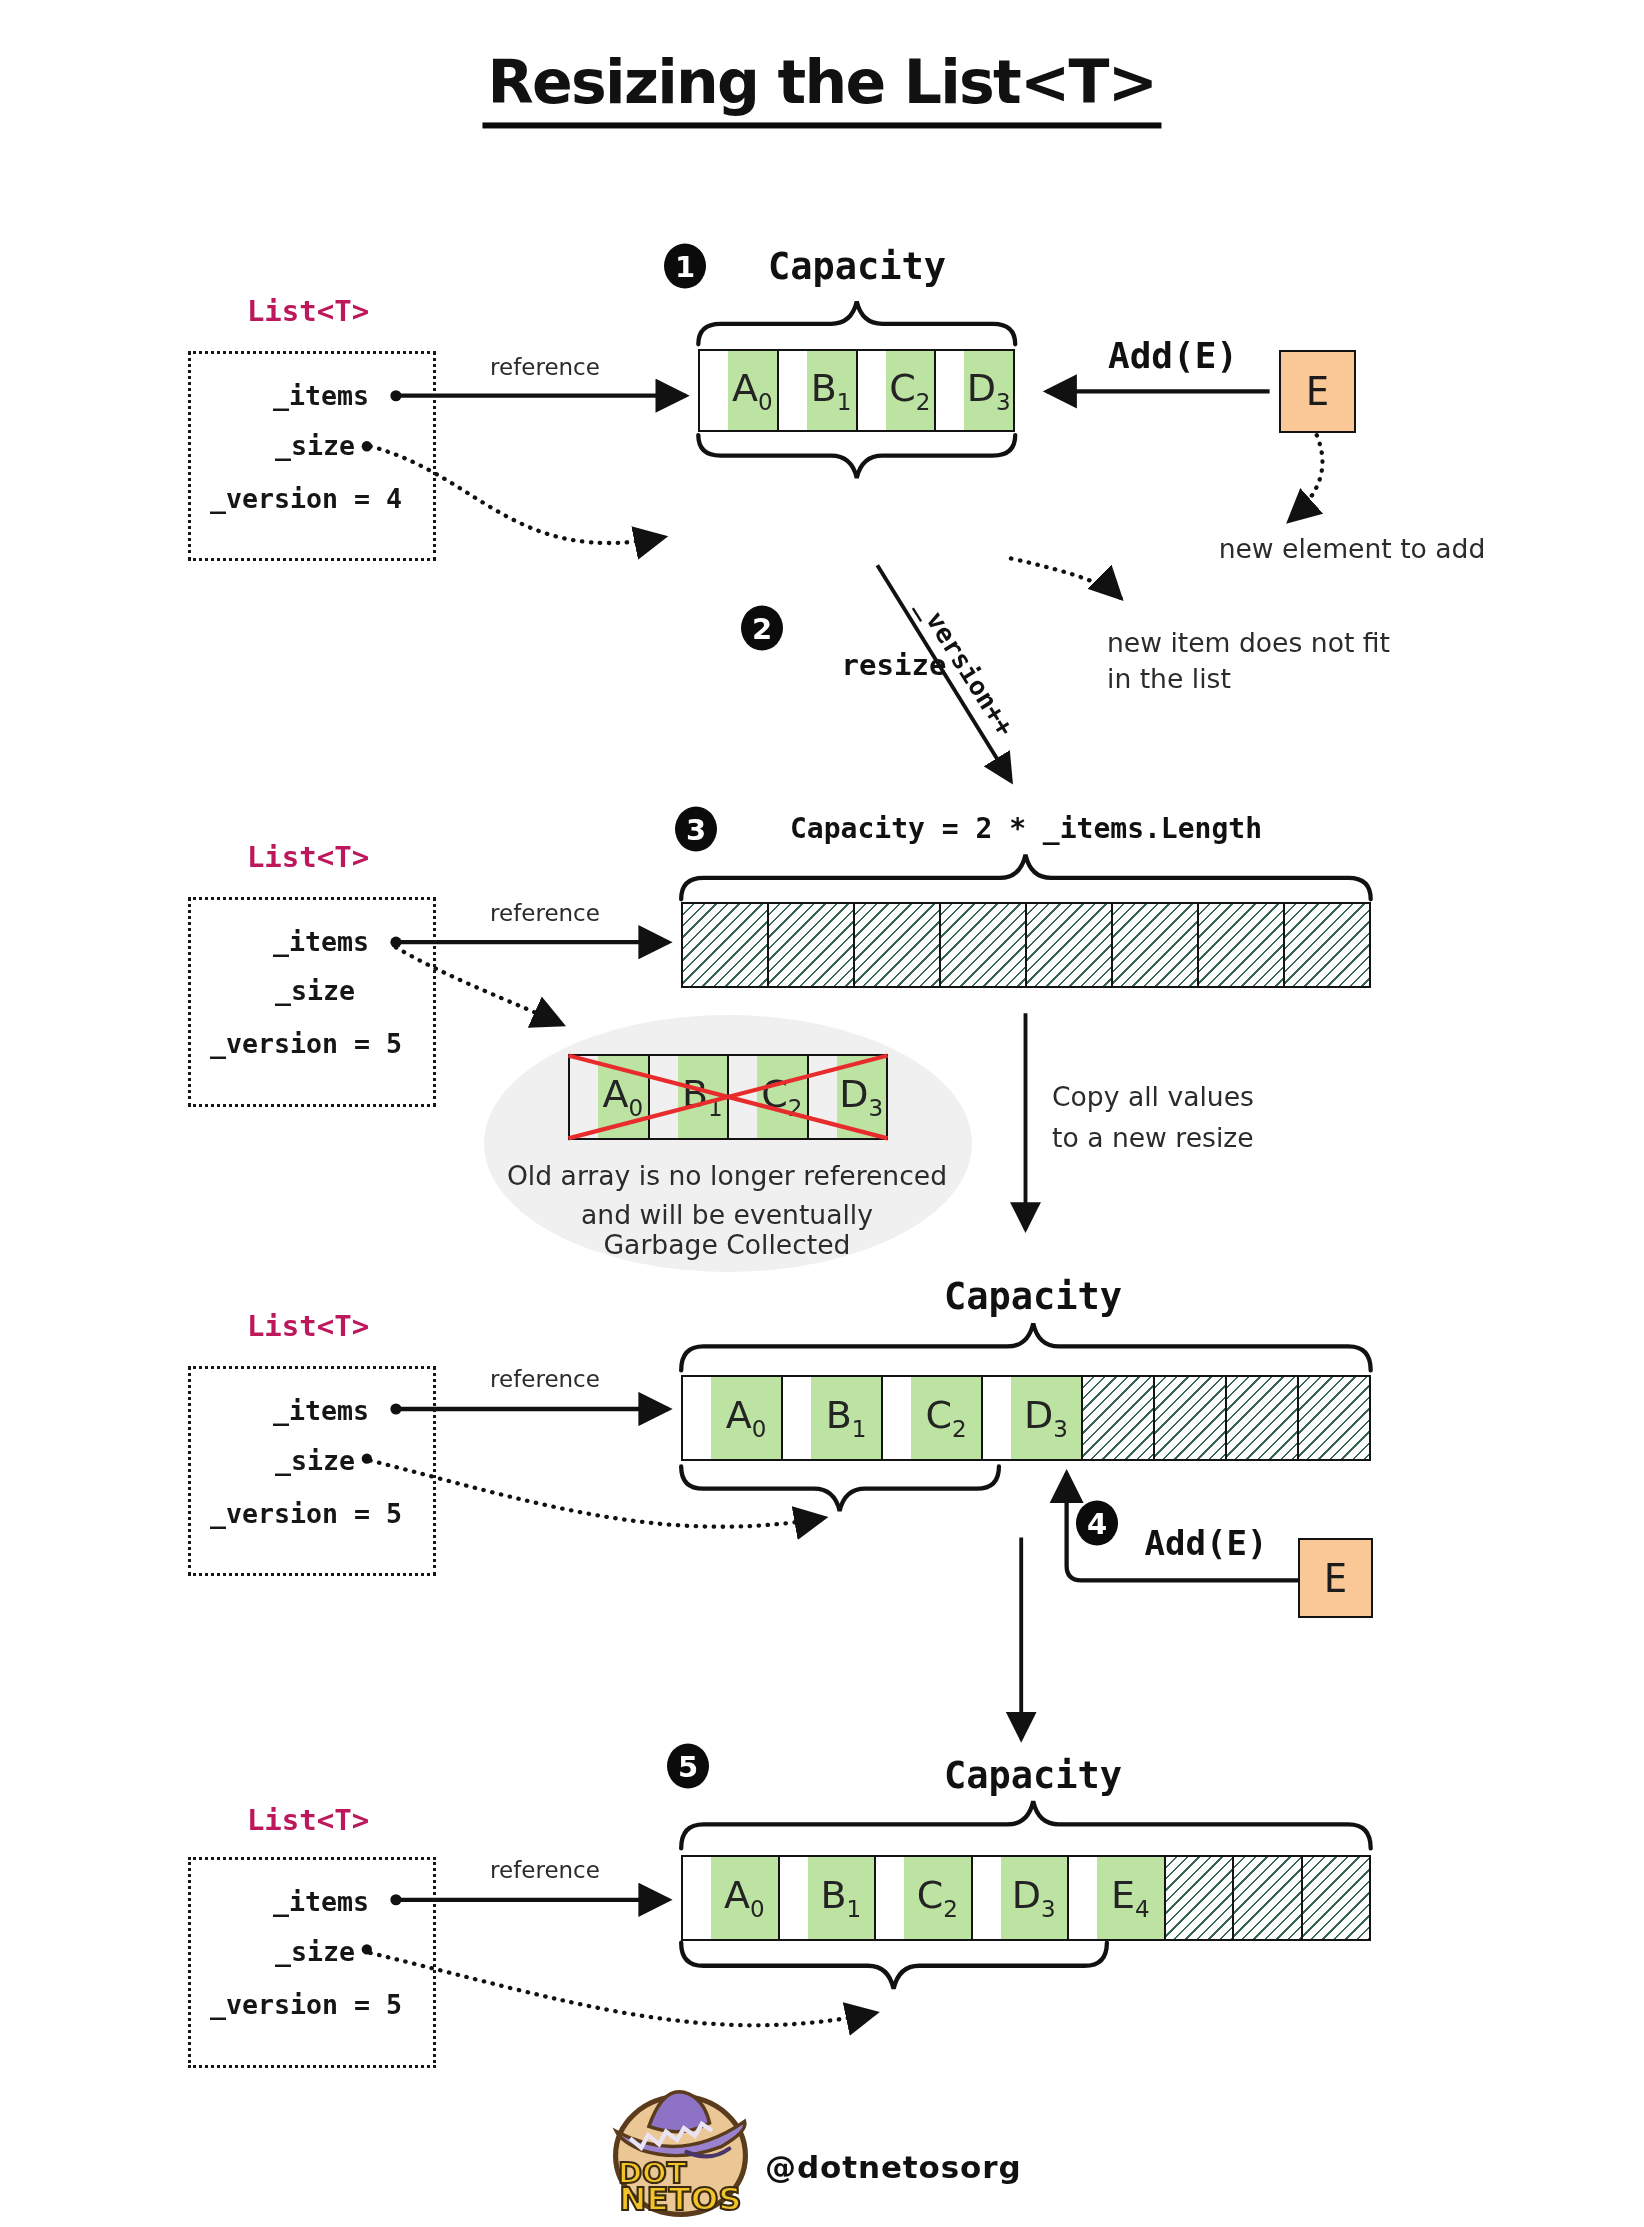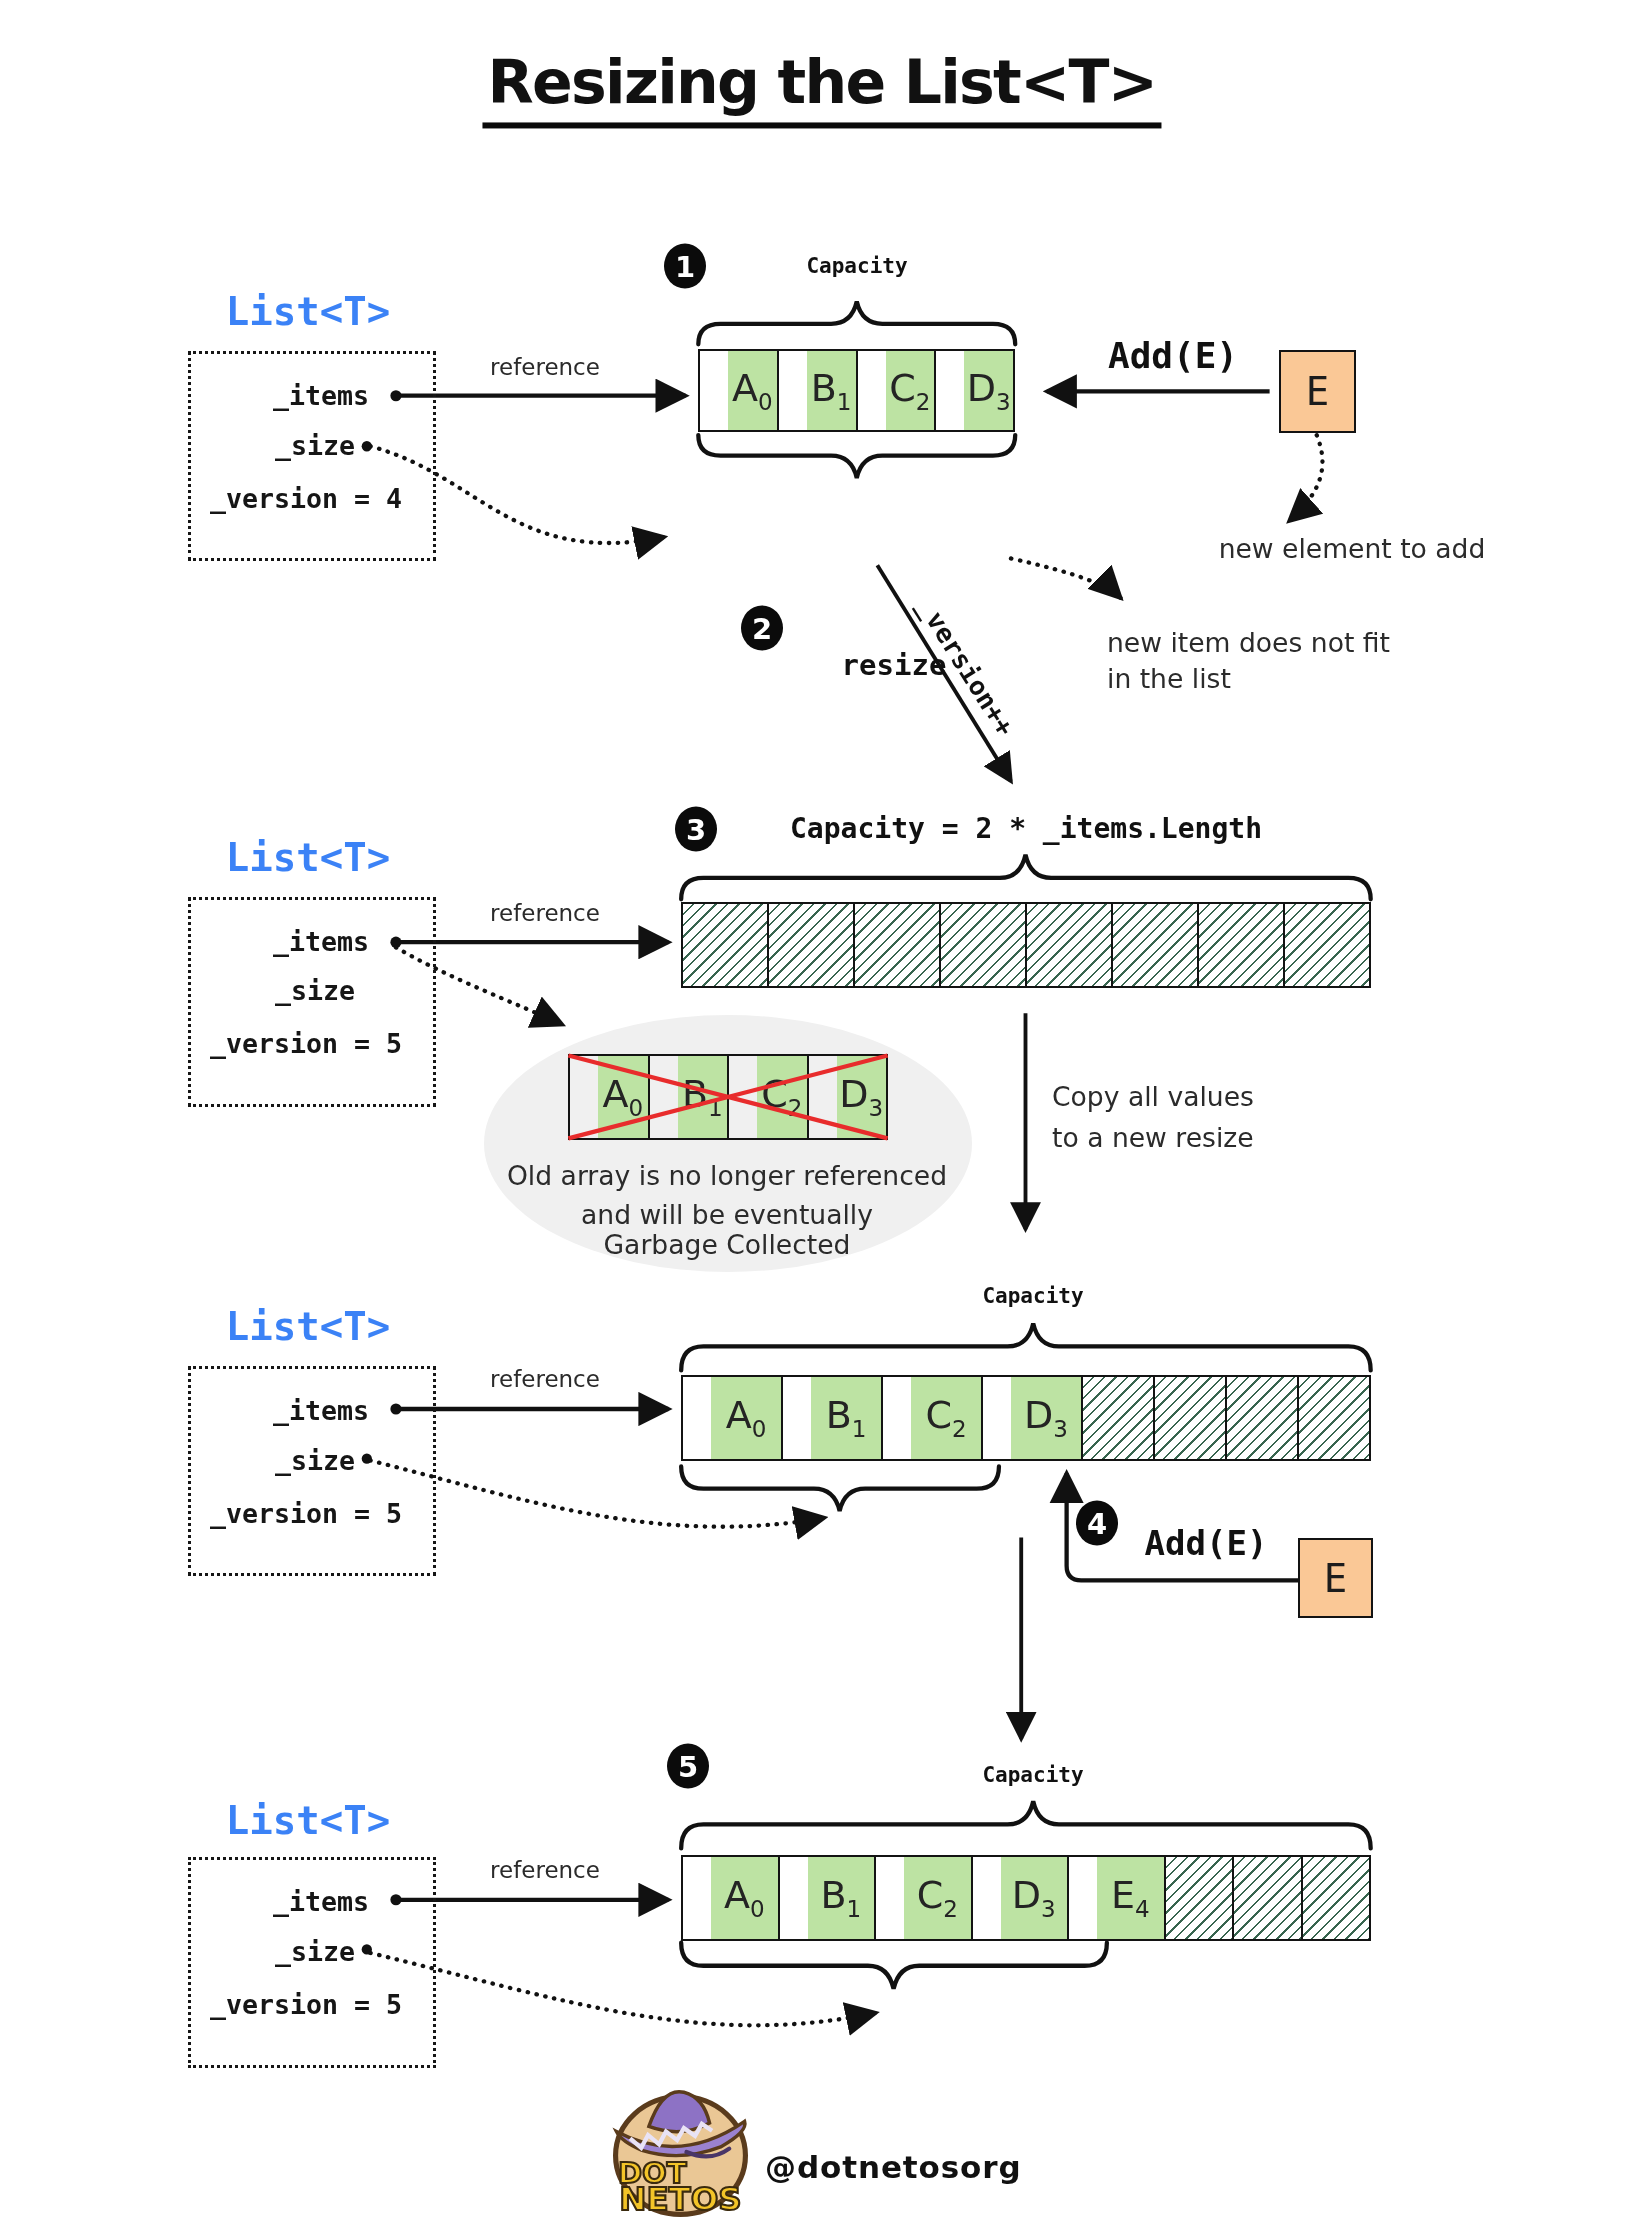--- a/index.html
+++ b/index.html
@@ -7,41 +7,41 @@
           font-family:"DejaVu Sans",sans-serif;color:#111;}
   .abs{position:absolute;}
   .ctr{transform:translate(-50%,-50%);white-space:nowrap;}
   .mono{font-family:"DejaVu Sans Mono",monospace;}
   .sans{font-family:"DejaVu Sans",sans-serif;}
 
   .title{font-size:60px;font-weight:800;letter-spacing:-1.7px;
          border-bottom:6.9px solid #0a0a0a;padding:0 5.1px 5.1px 5.1px;}
 
   .listbox{border:3px dotted #161616;background:transparent;}
-  .list-label{font-size:39px;font-weight:600;color:#3b82f6;}
+  .list-label{font-size:29px;font-weight:600;color:#be185d;}
   .field{font-size:26.6px;font-weight:600;color:#161616;}
 
   .arr{display:flex;border:2.6px solid #131313;box-sizing:border-box;}
   .cell{flex:1;border-right:2.1px solid #131313;display:flex;align-items:center;justify-content:center;}
   .cell:last-child{border-right:none;}
   .cell-green{background:#bde3a3;margin-left:28px;}
   .cell-hatch{background:repeating-linear-gradient(135deg,#ffffff 0 6.4px,#38654f 6.4px 8.1px);}
   .cell-label{font-size:38px;color:#242424;}
   .cell-label sub{font-size:23px;vertical-align:-9.4px;}
 
   .badge{width:42px;height:45px;background:#0b0b0b;border-radius:50%;color:#fff;
          display:flex;align-items:center;justify-content:center;
          font-size:29px;font-weight:bold;}
 
   .ebox{background:#fac896;border:2.6px solid #131313;display:flex;align-items:center;
         justify-content:center;font-size:39px;color:#1c1c1c;box-sizing:border-box;}
 
   .note{font-size:26.6px;color:#2b2b2b;}
   .ref-label{font-size:23px;color:#2b2b2b;}
-  .cap-label{font-size:21px;font-weight:600;}
+  .cap-label{font-size:37px;font-weight:600;}
   .formula{font-size:28px;font-weight:600;}
   .adde{font-size:36px;font-weight:bold;}
   .oval{border:3.4px dotted #111;border-radius:50%;display:flex;align-items:center;justify-content:center;}
   .gray-ellipse{background:#f0f0f0;border-radius:50%;}
   .rot-label{font-size:26px;font-weight:600;}
   .handle{font-size:31px;font-weight:800;letter-spacing:0.9px;}
 </style>
 </head>
 <body>
 

